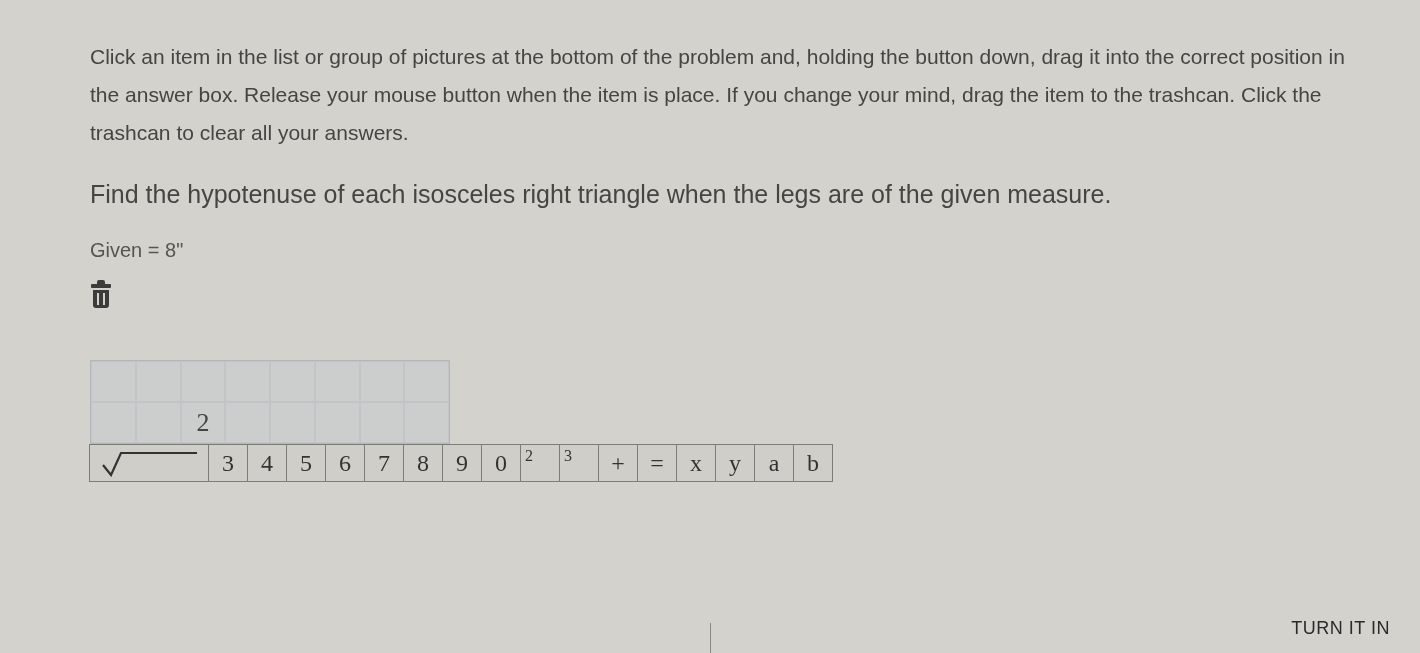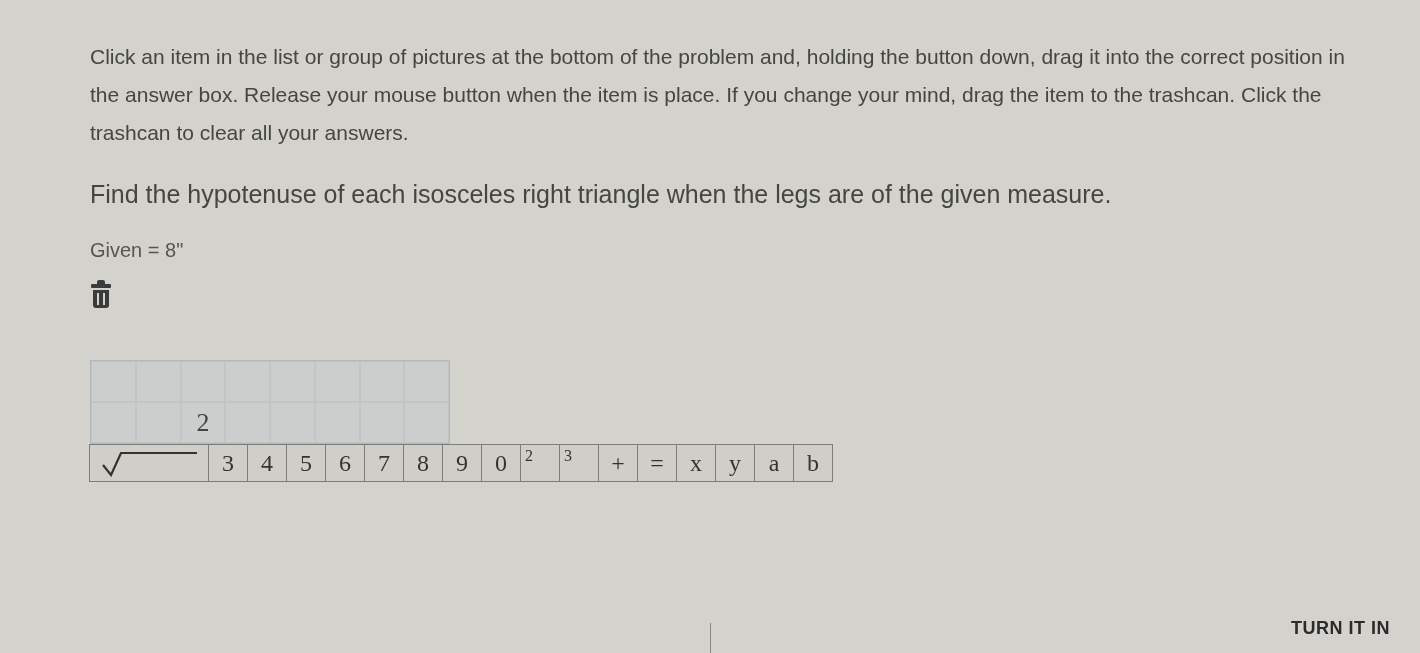--- a/index.html
+++ b/index.html
@@ -141,21 +141,21 @@
     justify-content: flex-start;
     font-size: 16px;
     padding: 2px 0 0 4px;
   }
 
   .turnin {
     position: absolute;
     bottom: 14px;
     right: 30px;
     font-size: 18px;
-    font-weight: bold;
+    font-weight: normal;
     color: #2b2b2b;
     letter-spacing: 0.5px;
     cursor: pointer;
     font-family: Arial, sans-serif;
   }
   .bottom-divider {
     position: absolute;
     bottom: 0;
     left: 50%;
     width: 1px;

